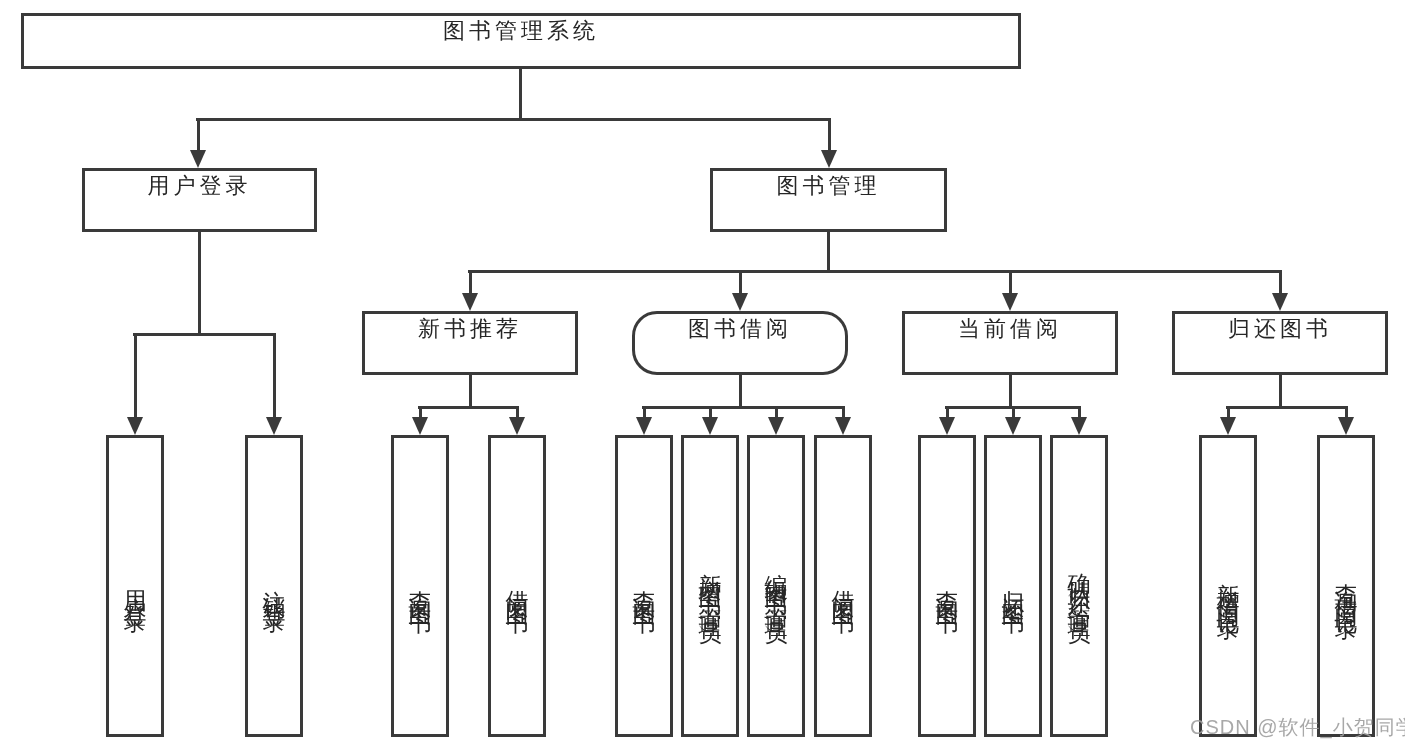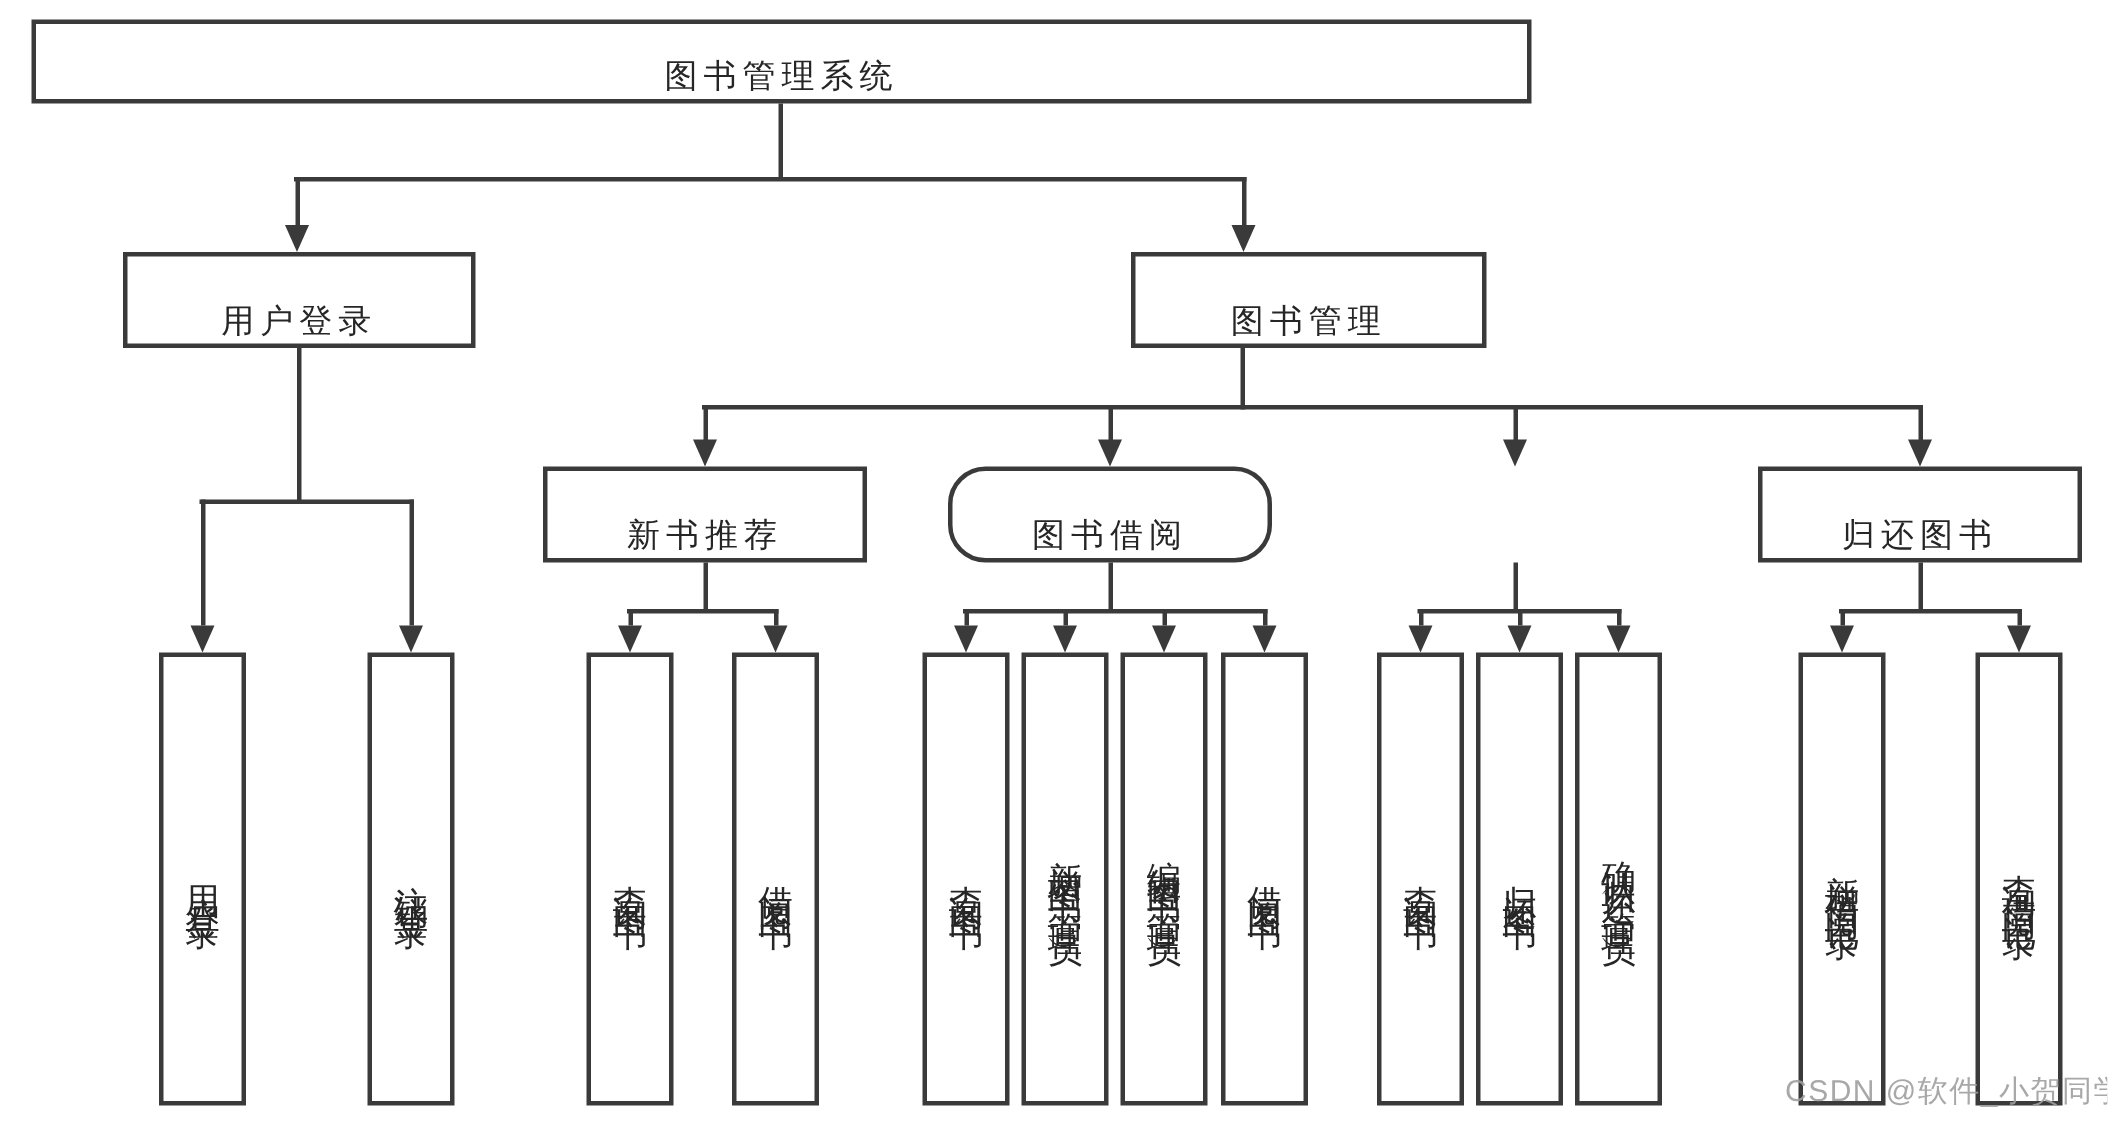--- a/index.html
+++ b/index.html
@@ -8,21 +8,21 @@
     width:1405px;height:747px;
     background:#ffffff;
     font-family:"Liberation Sans","DejaVu Sans",sans-serif;
     overflow:hidden;
   }
   .node{
     position:absolute;
     box-sizing:border-box;
     border:3px solid #3a3a3a;
     background:#ffffff;
-    display:flex;align-items:flex-end;justify-content:center;
+    display:flex;align-items:flex-start;justify-content:center;
   }
   .node > span{
     font-size:22px;
     letter-spacing:4px;
     color:#262626;
     white-space:nowrap;
   }
   .leaf{
     position:absolute;
     box-sizing:border-box;
@@ -70,21 +70,21 @@
   <div class="vline" style="left:519px;top:69px;height:51px;"></div>
   <div class="hline" style="left:196px;top:118px;width:635px;"></div>
   <div class="vline" style="left:197px;top:118px;height:34px;"></div>
   <div class="vline" style="left:828px;top:118px;height:34px;"></div>
   <div class="arrow" style="left:190px;top:150px;"></div>
   <div class="arrow" style="left:821px;top:150px;"></div>
 
   <div class="node" style="left:82px;top:168px;width:235px;height:64px;">
     <span>用户登录</span>
   </div>
-  <div class="node" style="left:710px;top:168px;width:237px;height:64px;margin-left:44px;">
+  <div class="node" style="left:710px;top:168px;width:237px;height:64px;">
     <span>图书管理</span>
   </div>
 
   <div class="vline" style="left:198px;top:232px;height:104px;"></div>
   <div class="hline" style="left:133px;top:333px;width:143px;"></div>
   <div class="vline" style="left:134px;top:333px;height:84px;"></div>
   <div class="vline" style="left:273px;top:333px;height:84px;"></div>
   <div class="arrow" style="left:127px;top:417px;"></div>
   <div class="arrow" style="left:266px;top:417px;"></div>
 
@@ -97,20 +97,23 @@
   <div class="arrow" style="left:462px;top:293px;"></div>
   <div class="arrow" style="left:732px;top:293px;"></div>
   <div class="arrow" style="left:1002px;top:293px;"></div>
   <div class="arrow" style="left:1272px;top:293px;"></div>
 
   <div class="node" style="left:362px;top:311px;width:216px;height:64px;">
     <span>新书推荐</span>
   </div>
   <div class="node" style="left:632px;top:311px;width:216px;height:64px;border-radius:25px;">
     <span>图书借阅</span>
+  </div>
+  <div class="node" style="left:902px;top:311px;width:216px;height:64px;">
+    <span>当前借阅</span>
   </div>
   <div class="node" style="left:1172px;top:311px;width:216px;height:64px;">
     <span>归还图书</span>
   </div>
 
   <div class="vline" style="left:469px;top:375px;height:33px;"></div>
   <div class="hline" style="left:418px;top:406px;width:101px;"></div>
   <div class="vline" style="left:419px;top:406px;height:11px;"></div>
   <div class="vline" style="left:516px;top:406px;height:11px;"></div>
   <div class="arrow" style="left:412px;top:417px;"></div>

